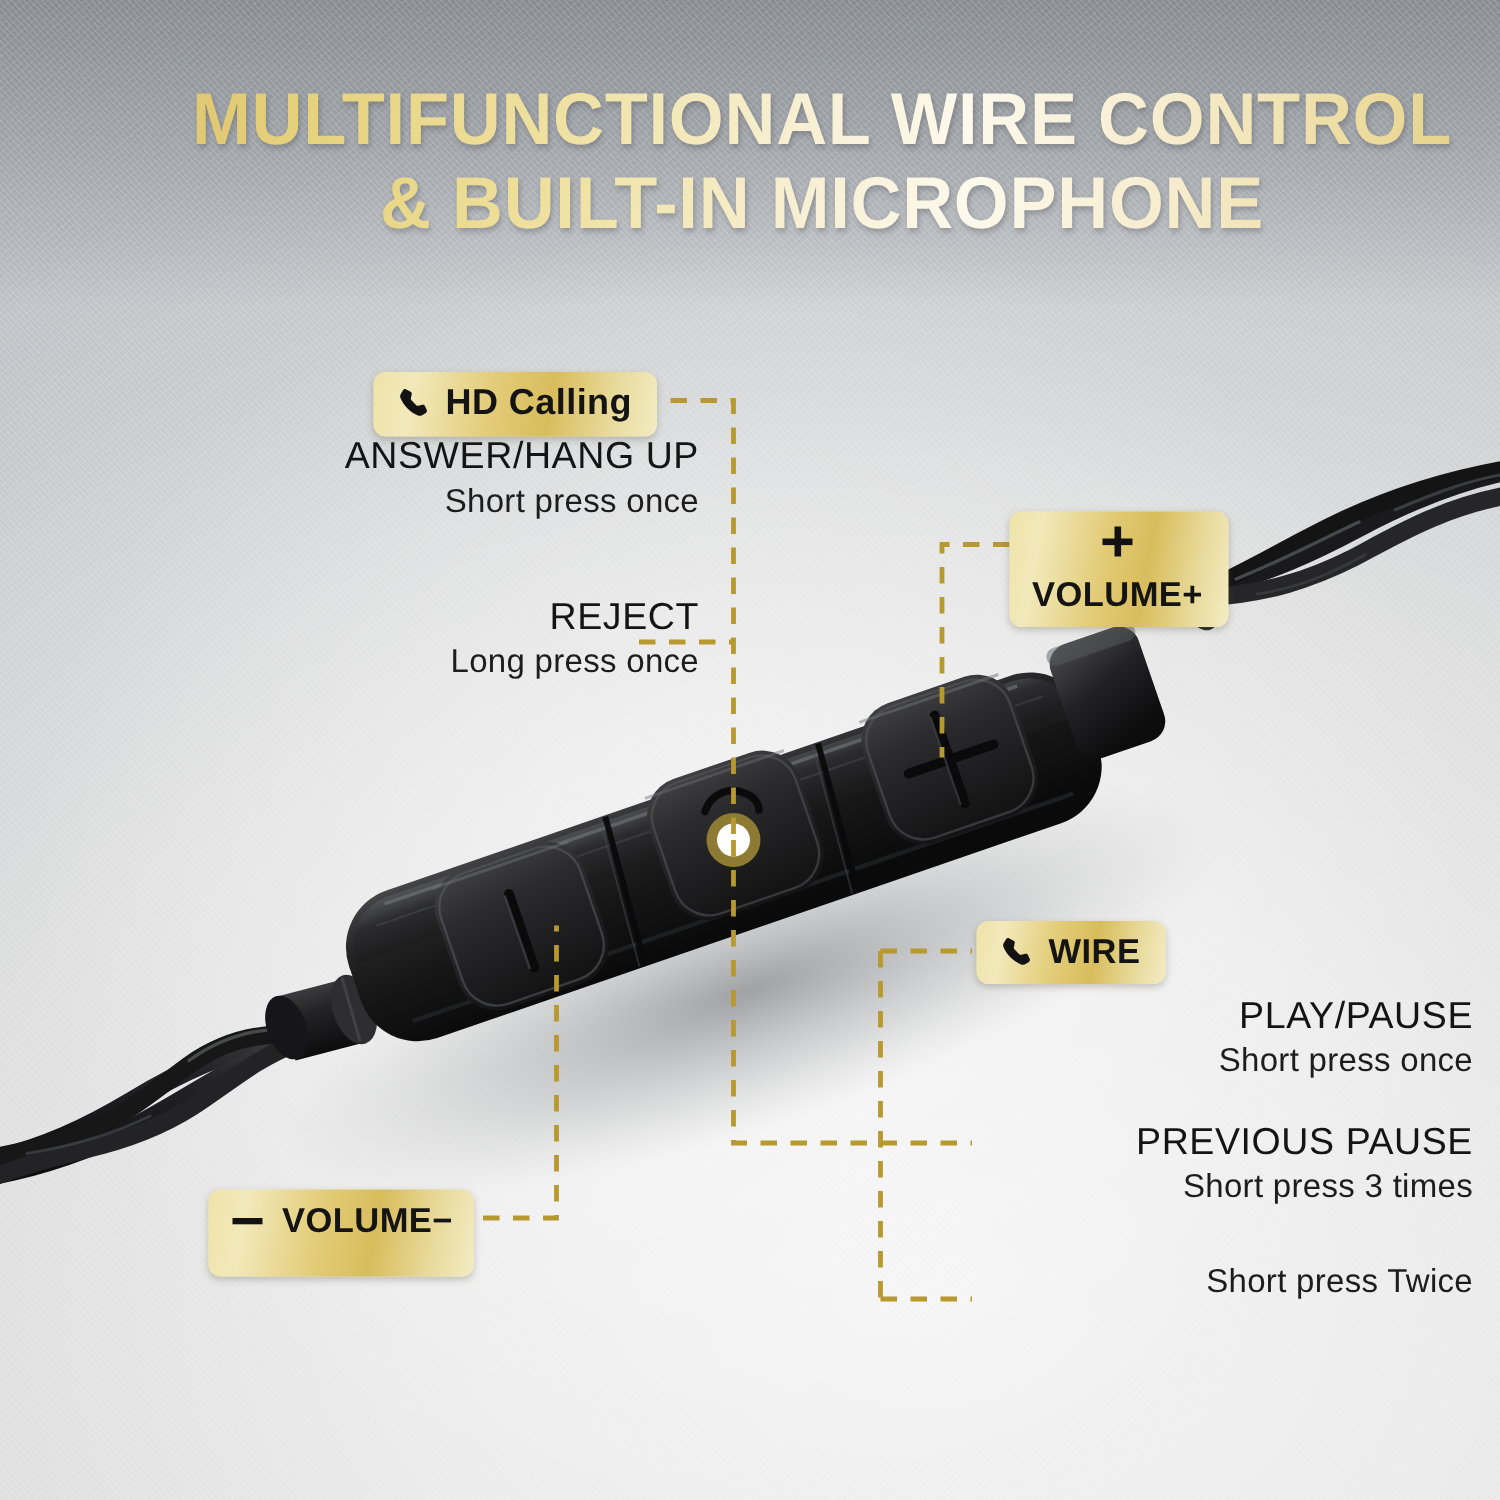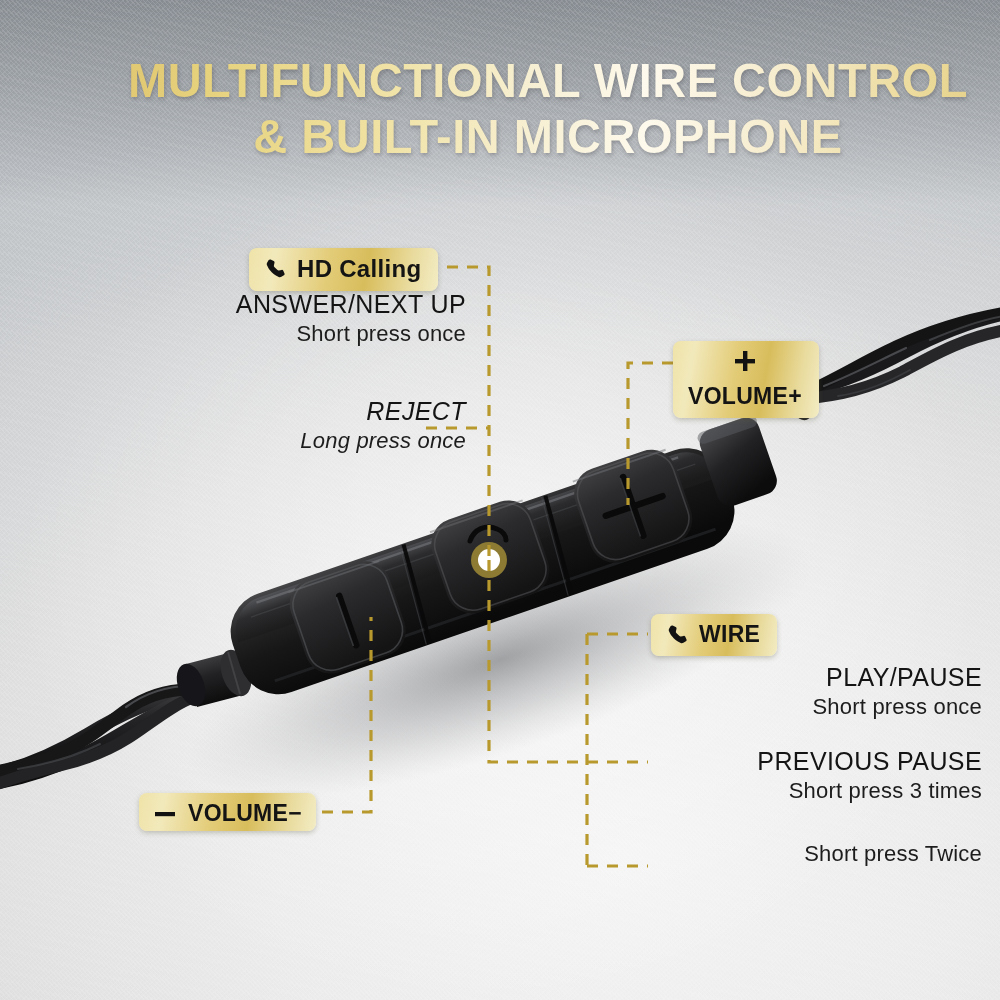--- a/index.html
+++ b/index.html
@@ -267,35 +267,35 @@
 
   <div class="badge" style="left:651px; top:614px;">
     <span>
       <svg width="24" height="24" viewBox="0 0 24 24" aria-hidden="true">
         <path fill="#121212" d="M6.6 2.5c-.7-.3-1.5 0-1.9.6L3.2 5.6c-.5.8-.6 1.8-.2 2.7 1 2.5 2.6 4.9 4.7 7 2.1 2.1 4.5 3.7 7 4.7.9.4 1.9.3 2.7-.2l2.5-1.5c.6-.4.9-1.2.6-1.9l-1.2-2.7c-.3-.6-1-1-1.7-.8l-2.7.6c-.5.1-1 0-1.4-.4l-3.2-3.2c-.4-.4-.5-.9-.4-1.4l.6-2.7c.2-.7-.2-1.4-.8-1.7L6.6 2.5z"></path>
       </svg>
     </span>
     <span class="badge-label" style="font-size:23px;">WIRE</span>
   </div>
 
-  <div class="badge" style="left:139px; top:793px; padding:7px 14px 4px 14px; gap:11px;">
+  <div class="badge" style="left:139px; top:793px; padding:7px 14px 24px 14px; gap:11px;">
     <span>
       <svg width="24" height="24" viewBox="0 0 24 24" aria-hidden="true">
         <rect x="2" y="10" width="20" height="4.2" fill="#121212"></rect>
       </svg>
     </span>
     <span class="badge-label" style="font-size:23px;">VOLUME−</span>
   </div>
 
   <div class="callout ta-right" style="left:116px; top:289px; width:350px;">
-    <div class="co-title">ANSWER/NEXT UP</div>
+    <div class="co-title">ANSWER/HANG UP</div>
     <div class="co-sub">Short press once</div>
   </div>
 
-  <div class="callout ta-right" style="left:116px; top:396px; width:350px;font-style:italic;">
+  <div class="callout ta-right" style="left:116px; top:396px; width:350px;">
     <div class="co-title">REJECT</div>
     <div class="co-sub">Long press once</div>
   </div>
 
   <div class="callout ta-left" style="left:662px; top:662px; width:320px;">
     <div class="co-title">PLAY/PAUSE</div>
     <div class="co-sub">Short press once</div>
   </div>
 
   <div class="callout ta-left" style="left:662px; top:746px; width:320px;">

